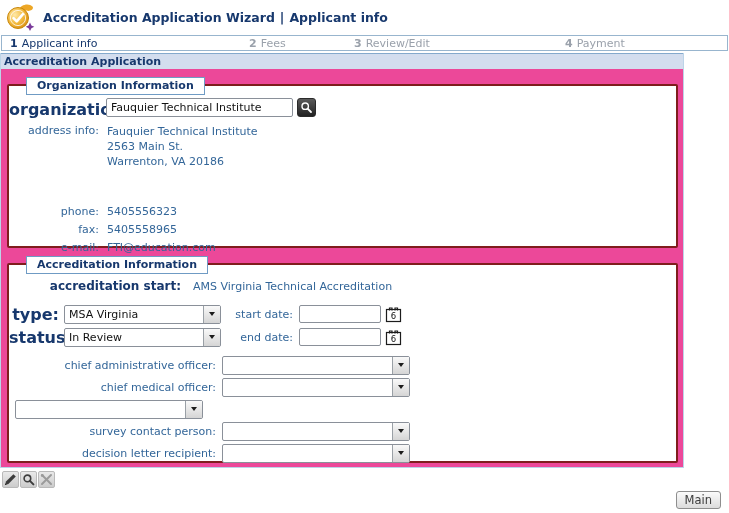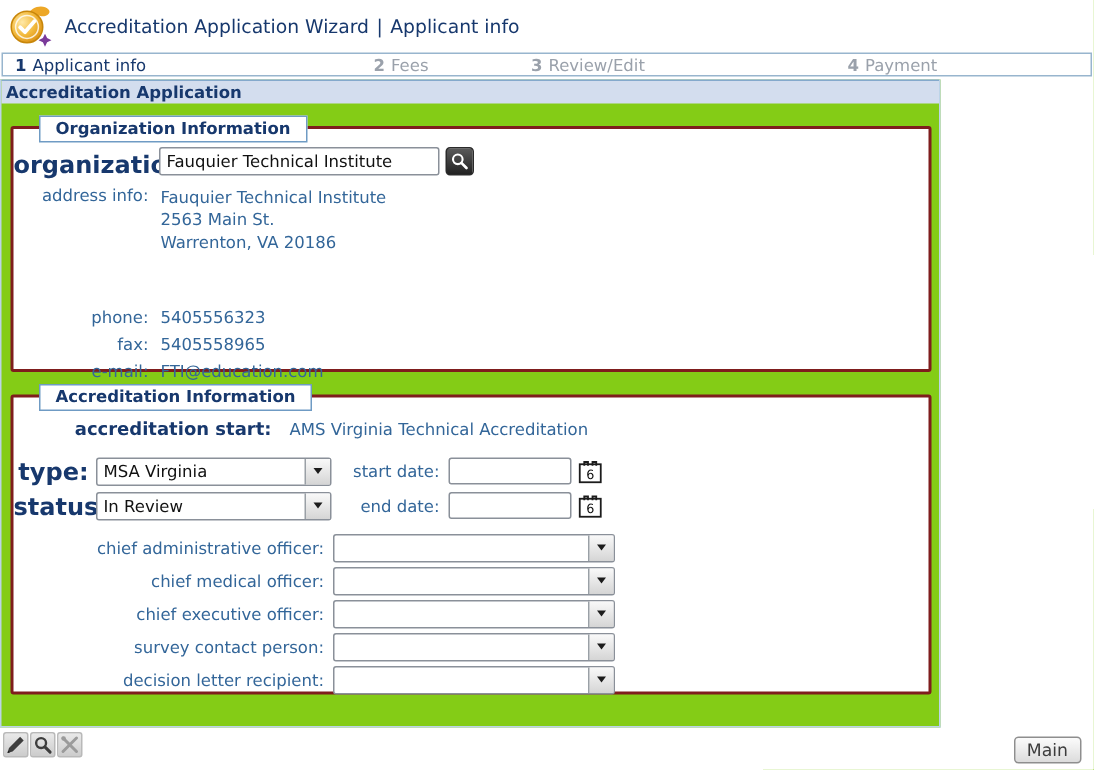--- a/index.html
+++ b/index.html
@@ -18,47 +18,47 @@
   }
 
   
   .app-header {
     display: flex;
     align-items: center;
     gap: 7px;
     padding: 3px 0 2px 6px;
     height: 33px;
   }
-  .app-title { font-size: 12.5px; font-weight: normal; color: #17386d; white-space: nowrap; }
+  .app-title { font-size: 12.5px; font-weight: bold; color: #17386d; white-space: nowrap; }
   .app-title .sep { margin: 0 5px; }
 
   
   .steps-bar {
     margin: 2px 1px 0 1px;
     border: 1px solid #98b5ce;
     height: 16px;
     display: grid;
     grid-template-columns: 239px 105px 211px 1fr;
     align-items: center;
     background: #fff;
   }
   .step { padding-left: 8px; white-space: nowrap; cursor: default; }
   .step b { margin-right: 4px; }
   .step.active { color: #17386d; }
   .step.inactive { color: #9aa1ab; }
 
   
   .content-panel {
     position: relative;
-    width: 627px;
+    width: 684px;
     border-left: 1px solid #bcd4e8;
     border-right: 1px solid #bcd4e8;
     border-bottom: 1px solid #bcd4e8;
-    padding-bottom: 21px;
-    background: #84cc16;
+    padding-bottom: 4px;
+    background: #ec4899;
     margin-top: 2px;
   }
   .panel-band {
     height: 16px;
     background: #d3ddee;
     border-top: 1px solid #84a9cc;
     font-weight: bold;
     color: #17386d;
     padding: 1px 0 0 3px;
   }
@@ -338,21 +338,20 @@
         <div class="off-row">
           <label class="off-lbl">chief medical officer:</label>
           <div class="dropdown dd-off">
             <span class="dd-value"></span>
             <span class="dd-btn">
                 <span class="dd-arrow"></span>
               </span>
           </div>
         </div>
         <div class="off-row">
-          <label class="off-lbl">chief executive officer:</label>
           <div class="dropdown dd-off">
             <span class="dd-value"></span>
             <span class="dd-btn">
                 <span class="dd-arrow"></span>
               </span>
           </div>
         </div>
         <div class="off-row">
           <label class="off-lbl">survey contact person:</label>
           <div class="dropdown dd-off">

